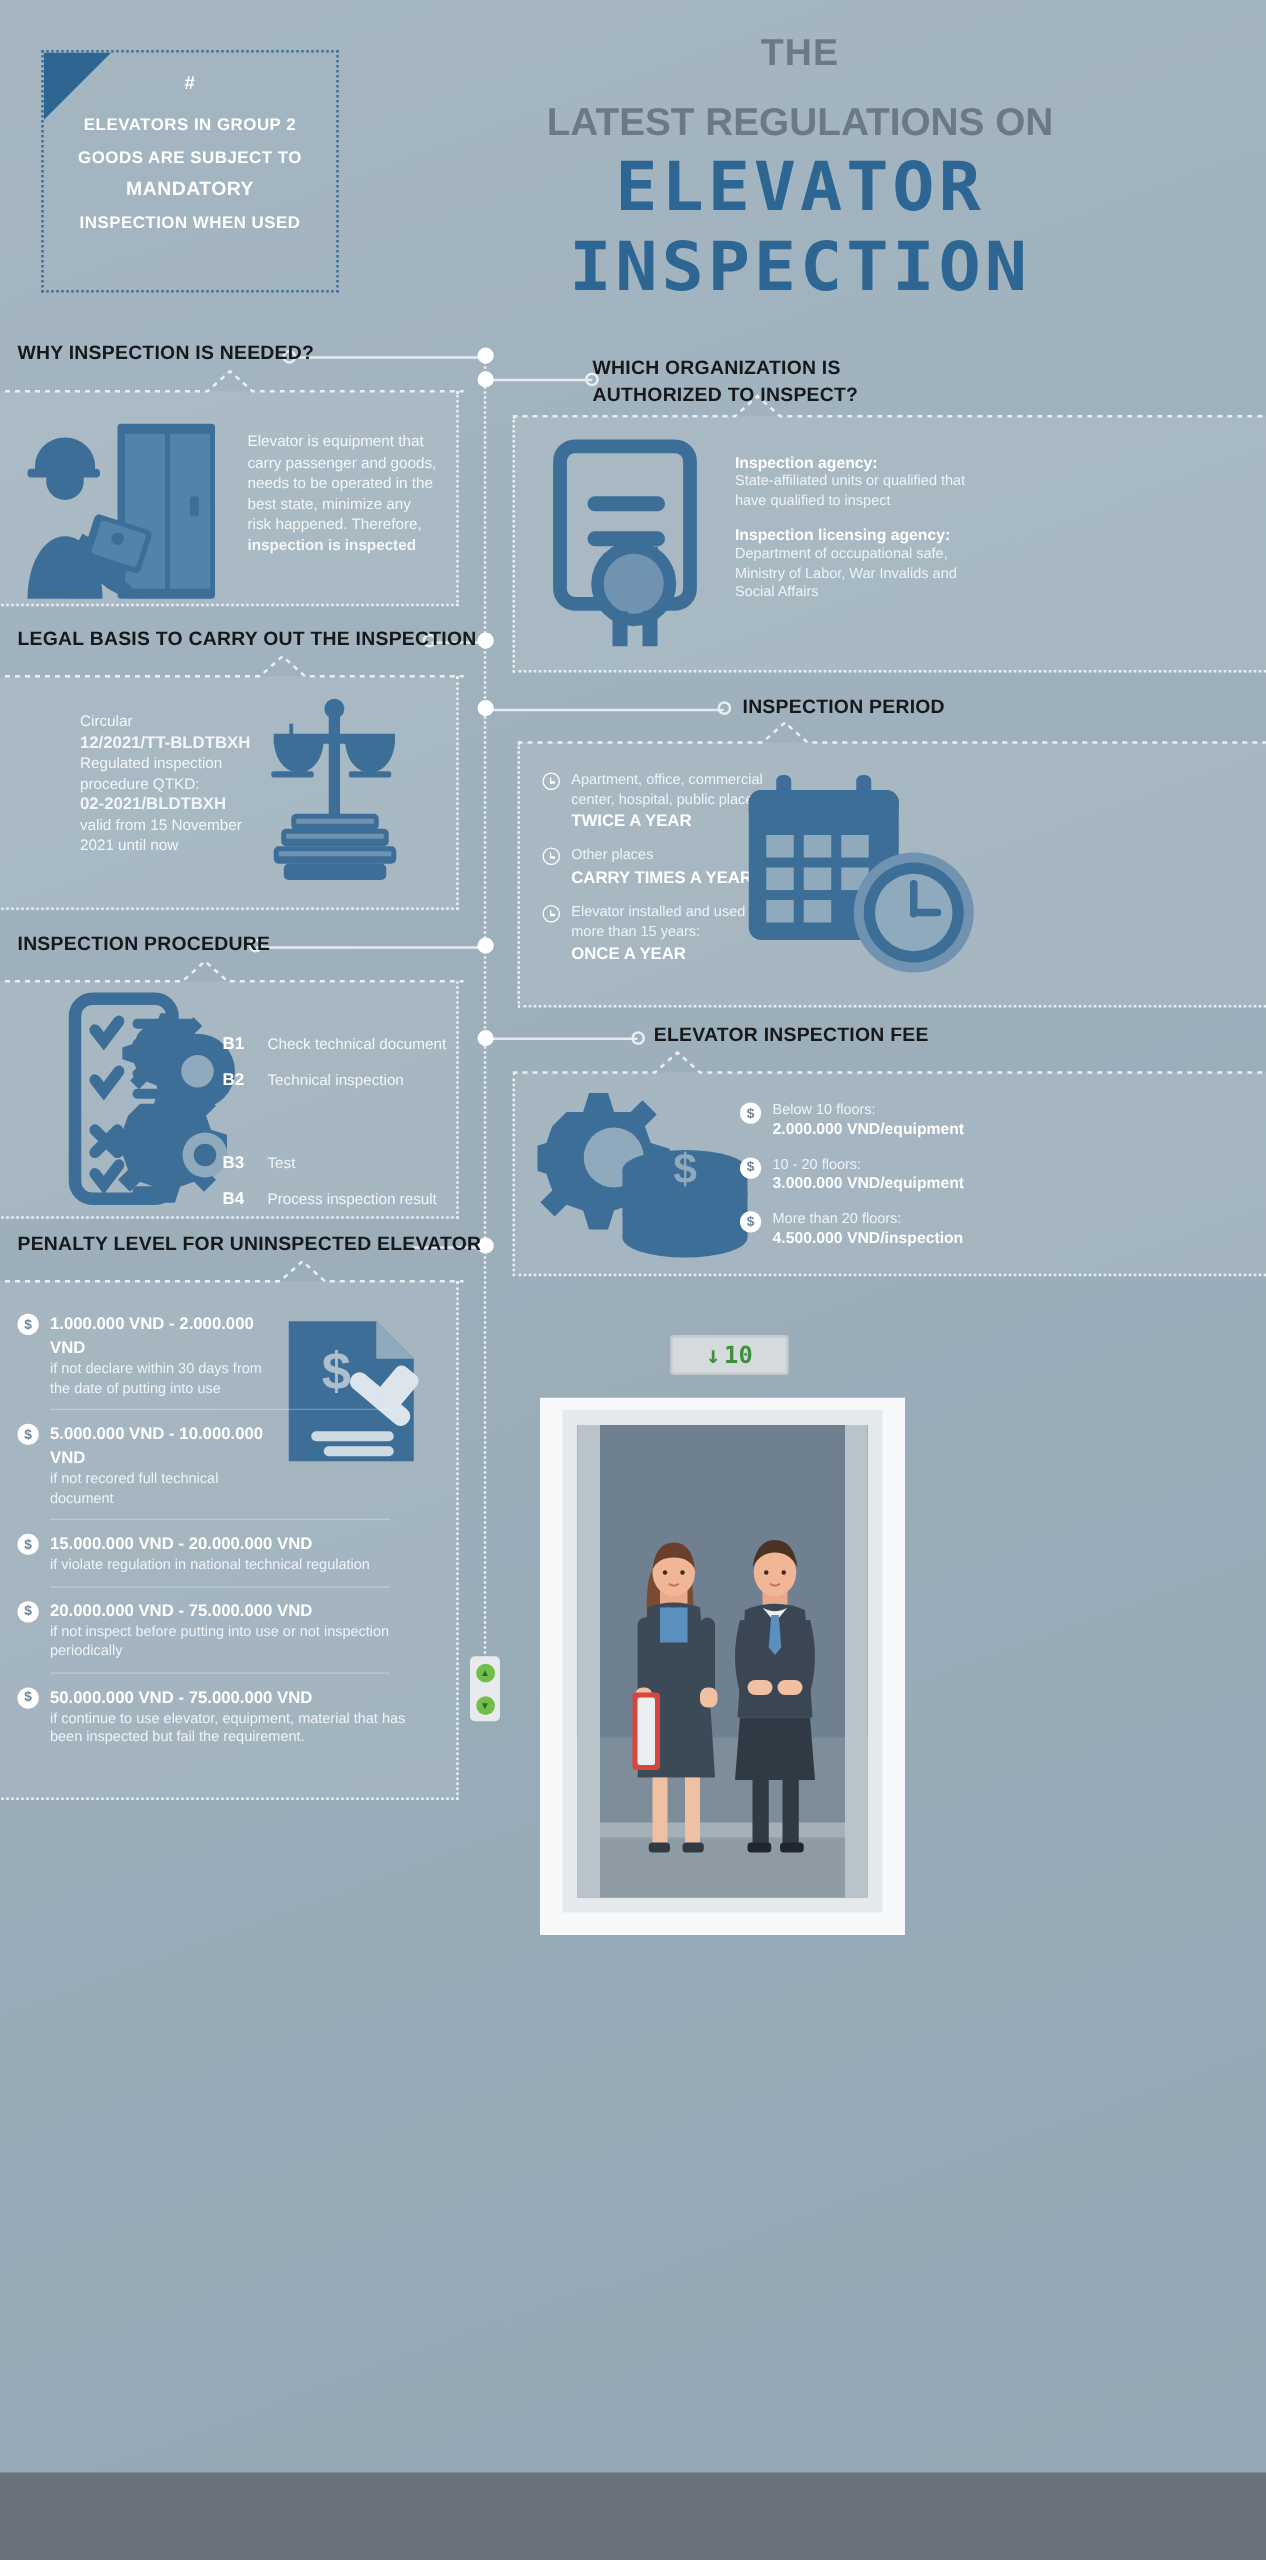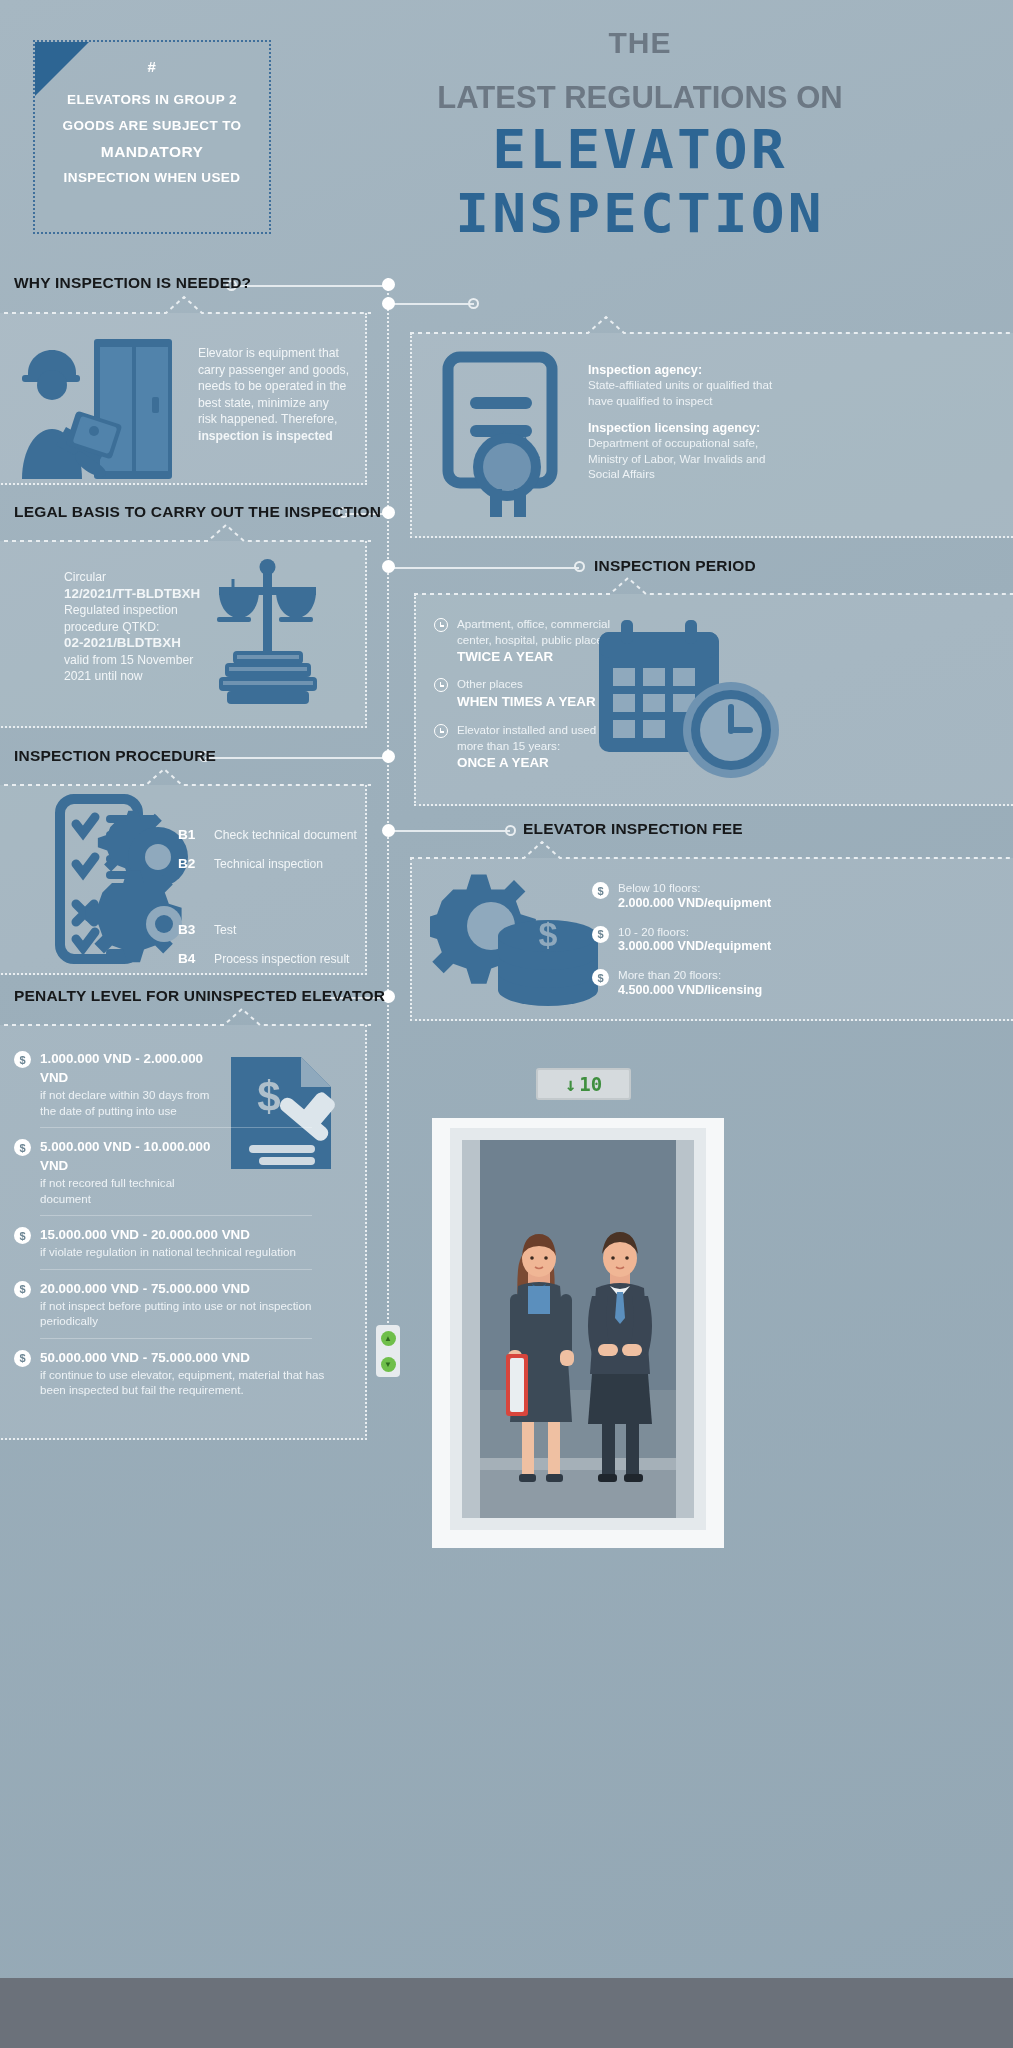--- a/index.html
+++ b/index.html
@@ -195,20 +195,21 @@
       </g>
       <circle cx="88" cy="100" r="5" fill="#3c6e97"></circle>
       <path d="M74 120c14 10 26 16 26 22s-12 4-22-4-12-16-4-18z" fill="#3c6e97"></path>
     </svg>
     <div class="body-txt" style="position:absolute;left:200px;top:32px;width:152px;">
       <span>Elevator is equipment that carry passenger and goods, needs to be operated in the best state, minimize any risk happened. Therefore,</span>
       <b>inspection is inspected</b>
     </div>
   </div>
 
+  <div class="sec-head two-line" style="left:474px;top:284px;width:300px;">WHICH ORGANIZATION IS AUTHORIZED TO INSPECT?</div>
 
   <div class="panel" style="left:410px;top:333px;width:607px;height:205px;">
     <svg class="notch-svg" width="611" height="20" viewBox="0 0 611 20">
       <polyline points="0,18 178,18 196,2 214,18 611,18" fill="none" stroke="#e9eef1" stroke-width="2" stroke-dasharray="4 4"></polyline>
     </svg>
     <svg width="140" height="170" viewBox="0 0 140 170" style="position:absolute;left:22px;top:16px;">
       <rect x="14" y="8" width="104" height="126" rx="12" fill="none" stroke="#3c6e97" stroke-width="11"></rect>
       <rect x="36" y="48" width="62" height="12" rx="6" fill="#3c6e97"></rect>
       <rect x="36" y="76" width="62" height="12" rx="6" fill="#3c6e97"></rect>
       <g fill="#3c6e97">
@@ -278,21 +279,21 @@
           <div class="small-muted">Apartment, office, commercial center, hospital, public place:</div>
           <div class="lbl-strong" style="font-size:13.4px;margin-top:2px;">TWICE A YEAR</div>
         </div>
       </div>
     </div>
     <div style="position:absolute;left:18px;top:82px;width:200px;">
       <div class="bullet-row">
         <div class="clockico"></div>
         <div>
           <div class="small-muted">Other places</div>
-          <div class="lbl-strong" style="font-size:13.4px;margin-top:2px;">WHEN TIMES A YEAR</div>
+          <div class="lbl-strong" style="font-size:13.4px;margin-top:2px;">CARRY TIMES A YEAR</div>
         </div>
       </div>
     </div>
     <div style="position:absolute;left:18px;top:128px;width:200px;">
       <div class="bullet-row">
         <div class="clockico"></div>
         <div>
           <div class="small-muted">Elevator installed and used for more than 15 years:</div>
           <div class="lbl-strong" style="font-size:13.4px;margin-top:2px;">ONCE A YEAR</div>
         </div>
@@ -408,21 +409,21 @@
         <div class="coin">$</div>
         <div>
           <div class="small-muted">10 - 20 floors:</div>
           <div class="lbl-strong">3.000.000 VND/equipment</div>
         </div>
       </div>
       <div class="bullet-row">
         <div class="coin">$</div>
         <div>
           <div class="small-muted">More than 20 floors:</div>
-          <div class="lbl-strong">4.500.000 VND/licensing</div>
+          <div class="lbl-strong">4.500.000 VND/inspection</div>
         </div>
       </div>
     </div>
   </div>
 
   <div class="sec-head" style="left:14px;top:987px;">PENALTY LEVEL FOR UNINSPECTED ELEVATOR</div>
 
   <div class="panel" style="left:-4px;top:1025px;width:371px;height:415px;">
     <svg class="notch-svg" width="375" height="20" viewBox="0 0 375 20">
       <polyline points="0,18 228,18 246,2 264,18 375,18" fill="none" stroke="#e9eef1" stroke-width="2" stroke-dasharray="4 4"></polyline>

